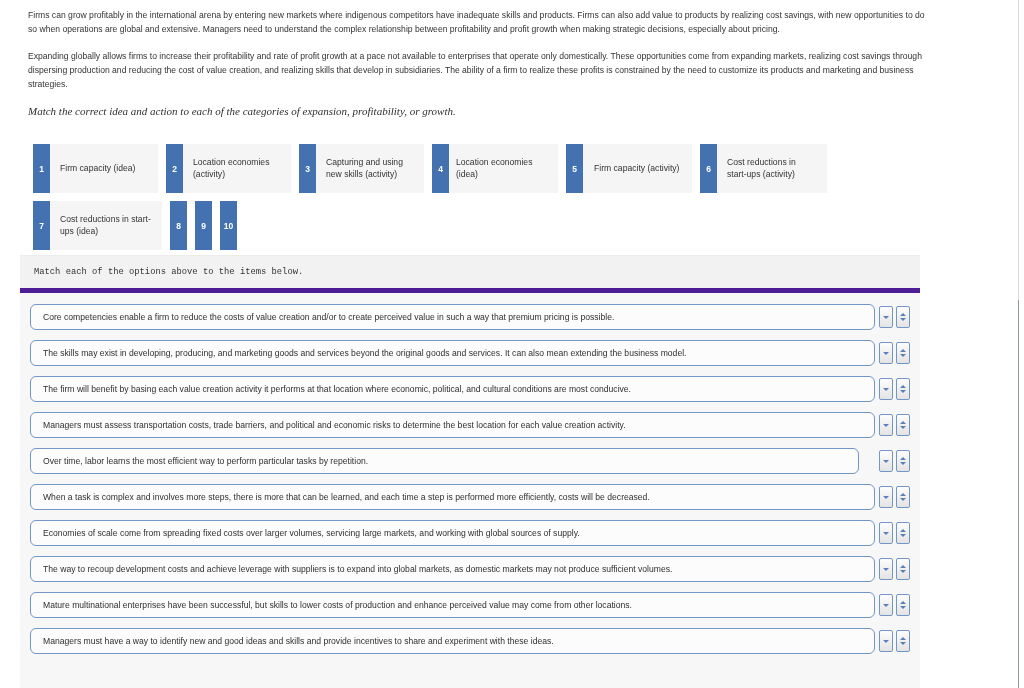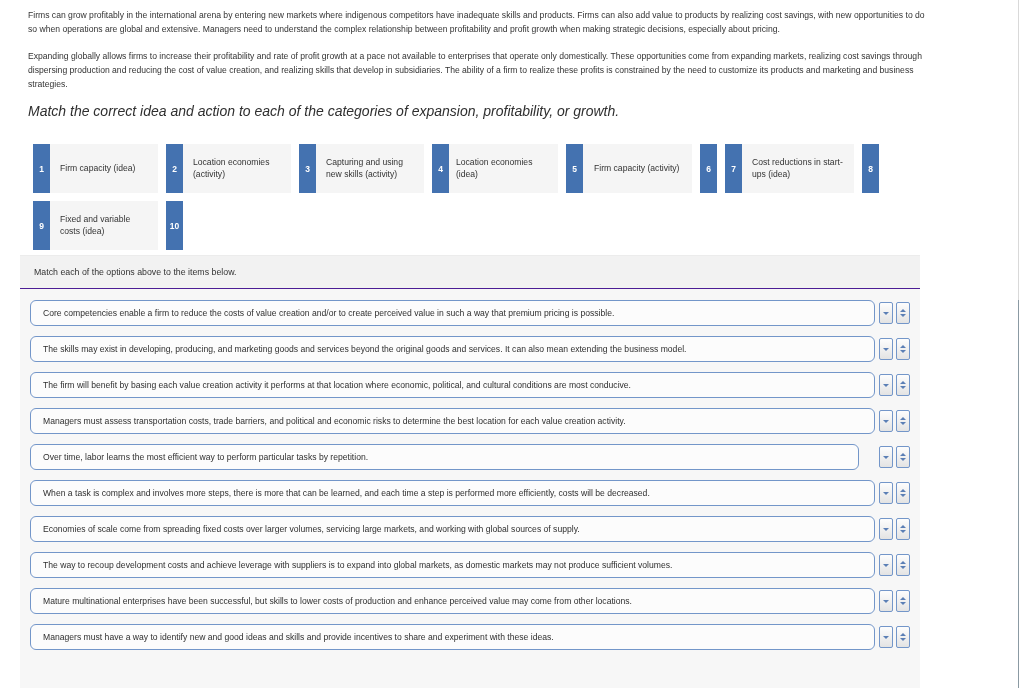--- a/index.html
+++ b/index.html
@@ -23,24 +23,25 @@
   .intro p {
     margin: 0 0 13px 0;
     font-size: 8.6px;
     line-height: 14px;
     color: #333333;
     max-width: 900px;
     text-align: left;
   }
   .intro p.instruction {
     font-style: italic;
-    font-size: 14px;
+    font-size: 11px;
     margin-top: 4px;
     margin-bottom: 16px;
     color: #2f2f2f;
+    font-family: Liberation Serif, serif;
   }
 
   
   .options {
     margin: 26px 0 0 33px;
     display: flex;
     flex-wrap: wrap;
     align-items: flex-start;
     width: 930px;
   }
@@ -91,21 +92,22 @@
     top: 255px;
     width: 900px;
     background: #f7f7f7;
     border-top: 1px solid #ececec;
   }
   .match-header {
     background: #f2f2f2;
     font-size: 8.8px;
     color: #333333;
     padding: 11px 0 11px 14px;
-    border-bottom: 1px solid #4c1d95;
+    border-bottom: 5px solid #4c1d95;
+    font-family: Liberation Mono, monospace;
   }
   .rows {
     padding: 11px 10px 28px 10px;
   }
   .match-row {
     display: flex;
     align-items: center;
     margin-bottom: 10px;
   }
   .row-box {
@@ -221,34 +223,34 @@
     <div class="option-label">Location economies (idea)</div>
   </div>
 
   <div class="option-tile w-e">
     <div class="option-num">5</div>
     <div class="option-label">Firm capacity (activity)</div>
   </div>
 
   <div class="option-tile w-f">
     <div class="option-num">6</div>
+    <div class="option-label">Cost reductions in start-ups (activity)</div>
   </div>
 
   <div class="option-tile w-g">
     <div class="option-num">7</div>
     <div class="option-label">Cost reductions in start-ups (idea)</div>
   </div>
 
   <div class="option-tile w-h">
     <div class="option-num">8</div>
   </div>
 
   <div class="option-tile w-i">
     <div class="option-num">9</div>
-    <div class="option-label">Fixed and variable costs (idea)</div>
   </div>
 
   <div class="option-tile w-j">
     <div class="option-num">10</div>
   </div>
 
 </div>
 
 <div class="match-panel">
   <div class="match-header">Match each of the options above to the items below.</div>

